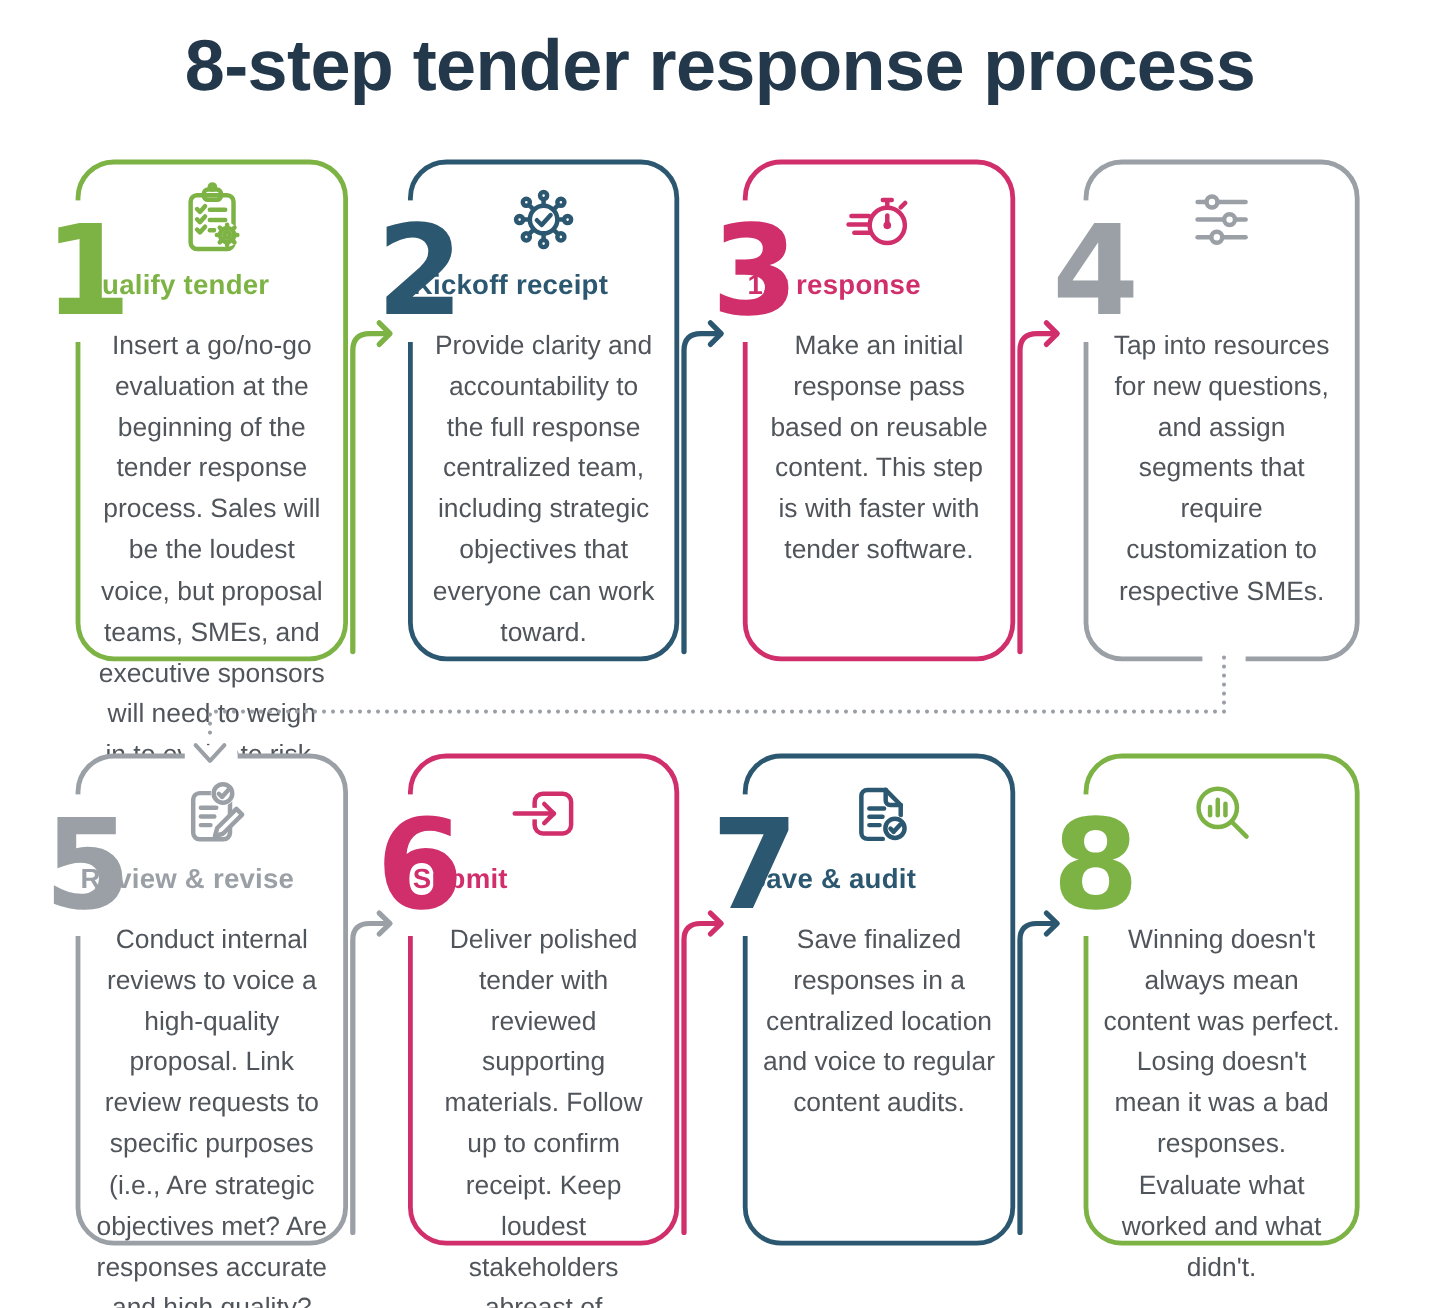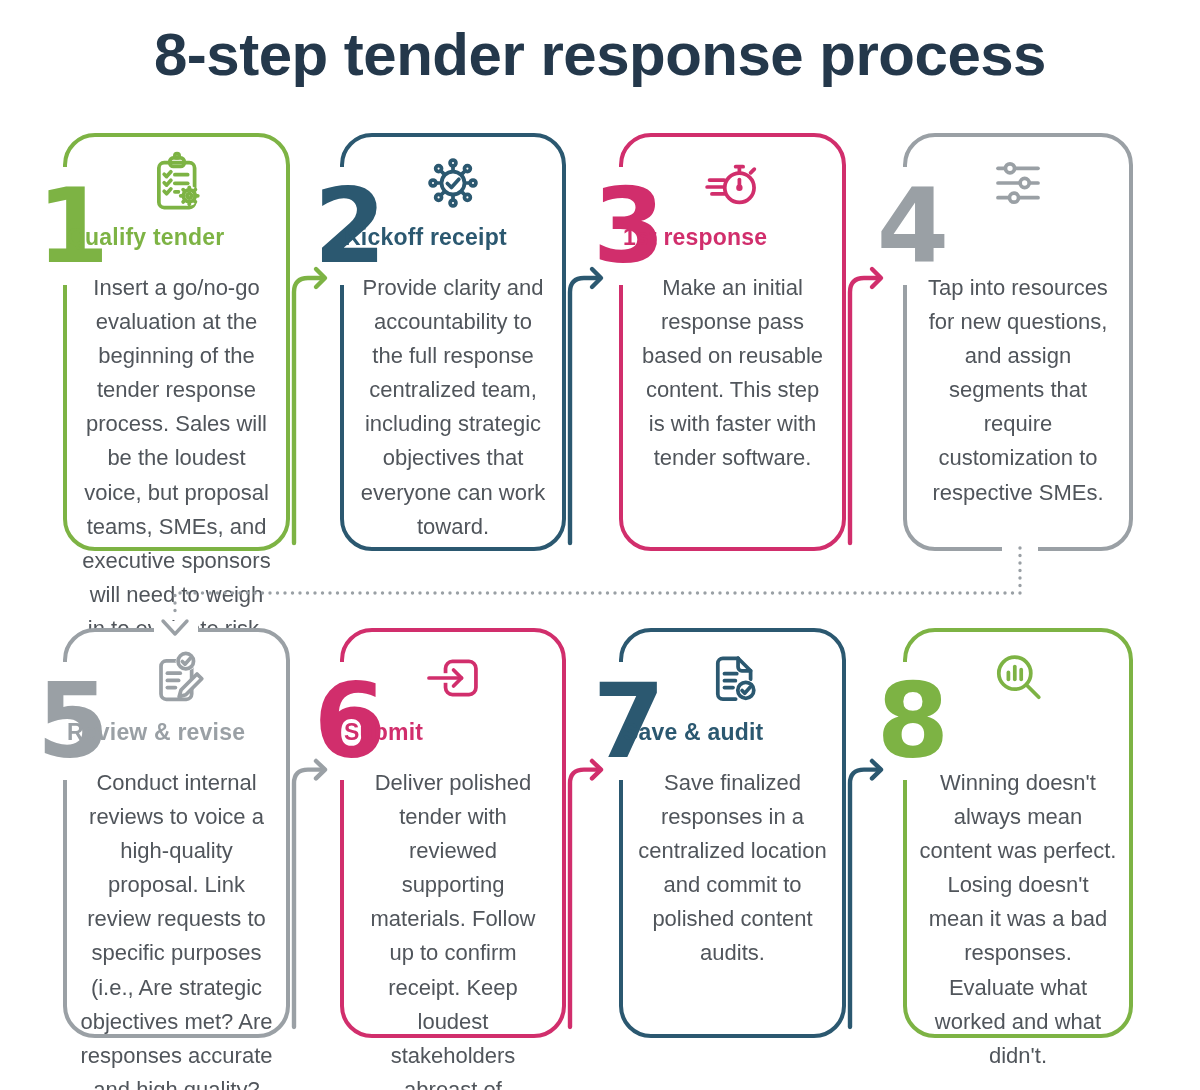--- a/index.html
+++ b/index.html
@@ -181,21 +181,21 @@
         <path d="M13.9 4.6v3.3a1.4 1.4 0 0 0 1.4 1.4h3.3"></path>
         <line x1="8.8" y1="10.4" x2="13.4" y2="10.4"></line>
         <line x1="8.8" y1="13" x2="12.9" y2="13"></line>
         <line x1="8.8" y1="15.6" x2="12" y2="15.6"></line>
         <circle cx="16.8" cy="16.6" r="3.9" fill="#fff" stroke="none"></circle>
         <circle cx="16.8" cy="16.6" r="3"></circle>
         <path d="M15.4 16.7l1 1 2-2.2"></path>
       </svg>
     </span>
     <div class="card-title">Save &amp; audit</div>
-    <div class="desc">Save finalized responses in a centralized location and commit to polished content audits.</div>
+    <div class="desc">Save finalized responses in a centralized location and voice to regular content audits.</div>
   </div>
 
   <div class="card p8" style="--c: #7db344;">
     <div class="num">8</div>
     <span class="icon">
       <svg viewBox="0 0 24 24" fill="none" stroke="currentColor" stroke-width="1.4" stroke-linecap="round" stroke-linejoin="round">
         <circle cx="10.8" cy="10.2" r="6"></circle>
         <line x1="15.3" y1="14.7" x2="19.8" y2="19.2"></line>
         <line x1="8.4" y1="12.5" x2="8.4" y2="9.9"></line>
         <line x1="10.8" y1="12.5" x2="10.8" y2="7.7"></line>

